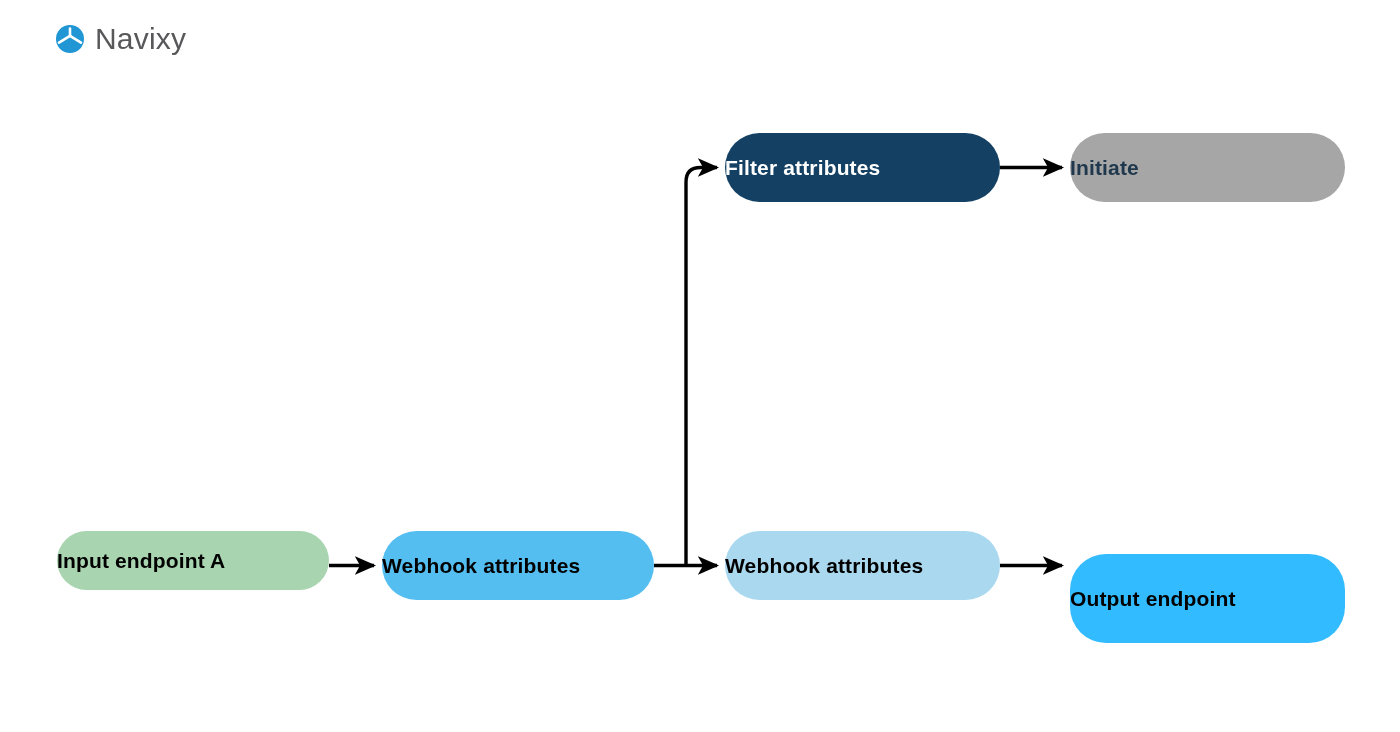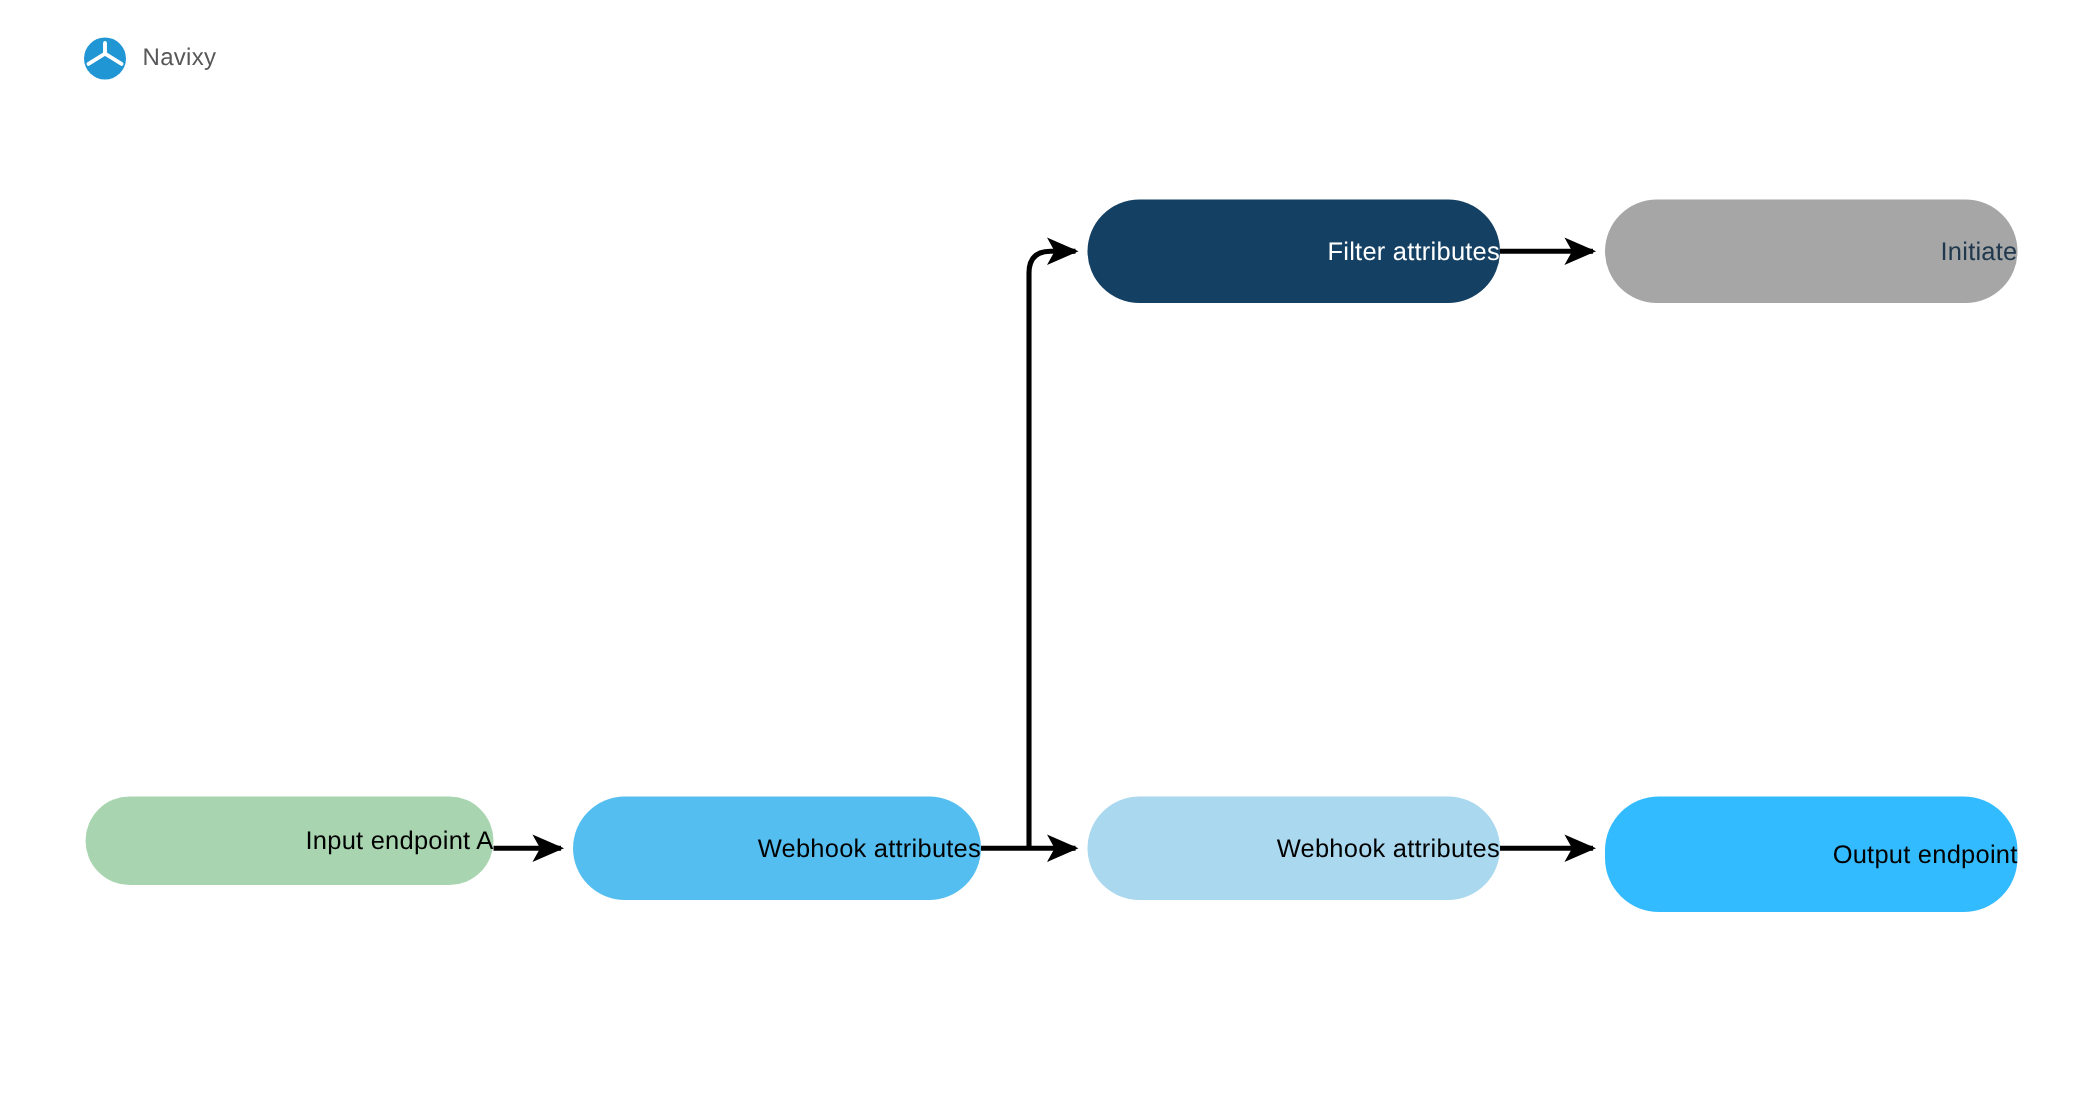--- a/index.html
+++ b/index.html
@@ -19,21 +19,21 @@
   #brand {
     position: absolute;
     left: 55px;
     top: 24px;
     display: flex;
     align-items: center;
     gap: 10px;
   }
   #brand-mark { width: 30px; height: 30px; display: block; }
   #brand-word {
-    font-size: 16px;
+    font-size: 30px;
     font-weight: 500;
     letter-spacing: 0.2px;
     color: #58585a;
     line-height: 1;
     white-space: nowrap;
   }
 
   
   #flow {
     position: absolute;
@@ -48,34 +48,34 @@
     height: 732px;
     pointer-events: none;
   }
 
   .node {
     position: absolute;
     box-sizing: border-box;
     border-radius: 36px;
     display: flex;
     align-items: center;
-    justify-content: flex-end;
+    justify-content: flex-start;
     text-align: center;
-    font-size: 17px;
-    font-weight: normal;
+    font-size: 21px;
+    font-weight: bold;
     letter-spacing: 0.15px;
     white-space: nowrap;
     user-select: none;
   }
 
   
   #node-input-endpoint-a   { left: 57px;   top: 531px; width: 272px; height: 59px; }
   #node-initiate           { left: 382px;  top: 531px; width: 272px; height: 69px; }
   #node-generate           { left: 725px;  top: 531px; width: 275px; height: 69px; }
-  #node-output-endpoint    { left: 1070px; top: 531px; width: 275px; height: 77px; }
+  #node-output-endpoint    { left: 1070px; top: 554px; width: 275px; height: 89px; }
   #node-filter             { left: 725px;  top: 133px; width: 275px; height: 69px; }
   #node-webhook            { left: 1070px; top: 133px; width: 275px; height: 69px; }
 </style>
 </head>
 <body style="background: rgb(255, 255, 255);">
 
 <div id="brand">
   <svg id="brand-mark" viewBox="0 0 30 30" aria-hidden="true">
     <circle cx="15" cy="15" r="14" fill="#2196D4"></circle>
     <path d="M15 5.4 L26.5 19.0 A14 14 0 0 0 15 5.4 Z" fill="#ffffff" opacity="0"></path>

